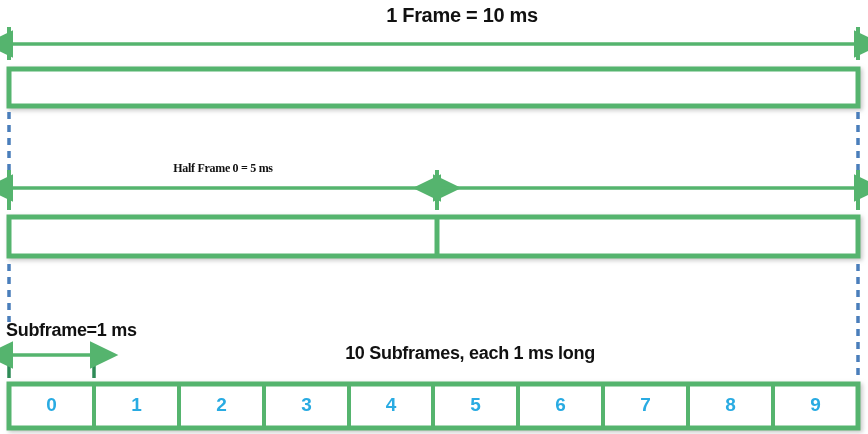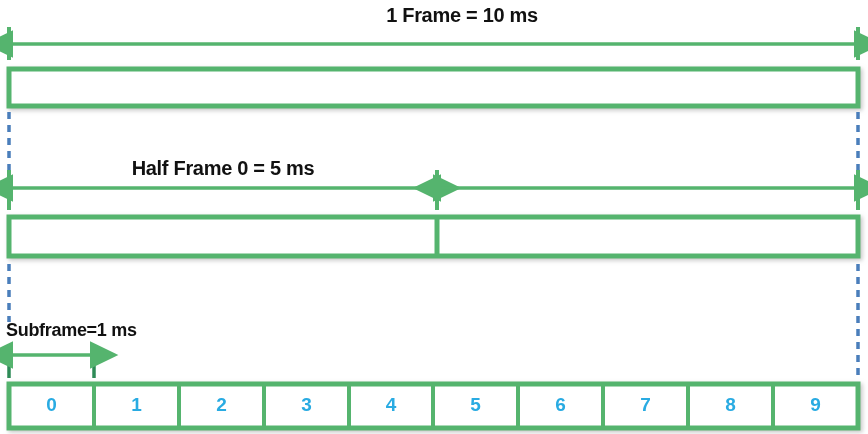--- a/index.html
+++ b/index.html
@@ -31,22 +31,23 @@
     color: #111111;
     white-space: nowrap;
     letter-spacing: -0.3px;
   }
   .lbl-title {
     font-size: 20px;
     line-height: 22px;
     padding-left: 28px;
   }
   .lbl-half {
-    font-size: 20px;
+    font-size: 12px;
     line-height: 21px;
+    font-family: Liberation Serif, serif;
   }
   .lbl-sub {
     font-size: 18px;
     line-height: 21px;
   }
   .lbl-subframe-unit {
     font-size: 18px;
     line-height: 21px;
   }
   .sf-num {
@@ -135,20 +136,21 @@
     </g>
   </svg>
 
   <div class="lbl lbl-title" style="left:0; top:4px; width:868px; text-align:center;">1 Frame = 10 ms</div>
 
   <div class="lbl lbl-half" style="left:9px; top:158px; width:428px; text-align:center;">Half Frame 0 = 5 ms</div>
 
 
   <div class="lbl lbl-subframe-unit" style="left:6px; top:320px;">Subframe=1 ms</div>
 
+  <div class="lbl lbl-sub" style="left:160px; top:343px; width:620px; text-align:center;">10 Subframes, each 1 ms long</div>
 
   <div class="sf-num" style="left:9px;   width:85px;">0</div>
   <div class="sf-num" style="left:94px;  width:85px;">1</div>
   <div class="sf-num" style="left:179px; width:85px;">2</div>
   <div class="sf-num" style="left:264px; width:85px;">3</div>
   <div class="sf-num" style="left:349px; width:84px;">4</div>
   <div class="sf-num" style="left:433px; width:85px;">5</div>
   <div class="sf-num" style="left:518px; width:85px;">6</div>
   <div class="sf-num" style="left:603px; width:85px;">7</div>
   <div class="sf-num" style="left:688px; width:85px;">8</div>

